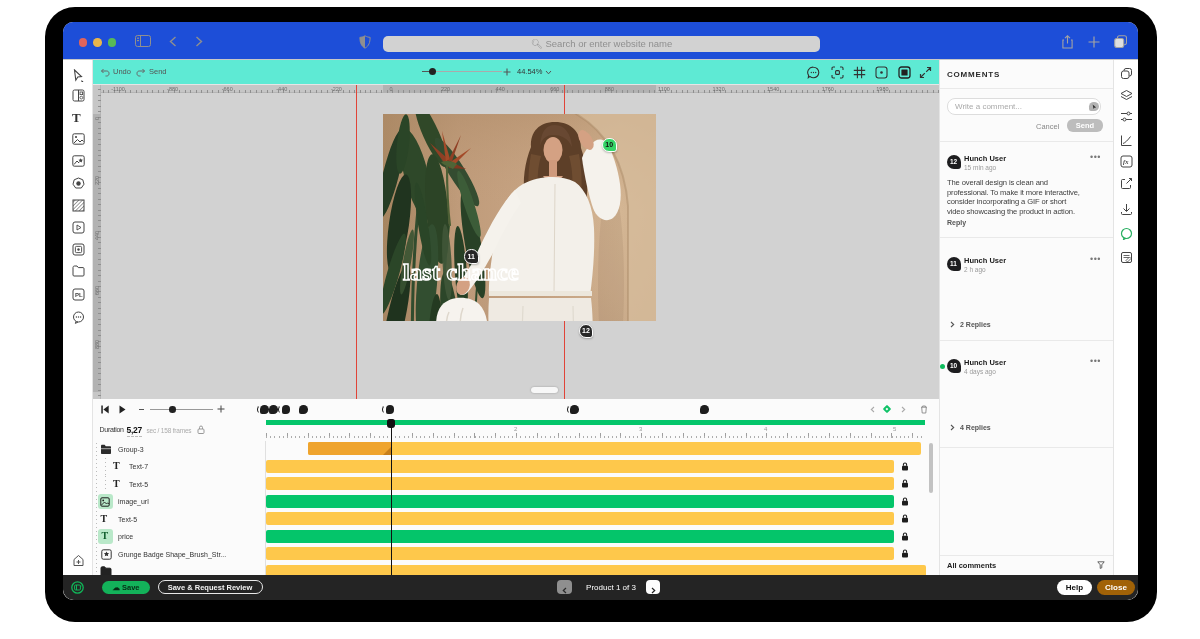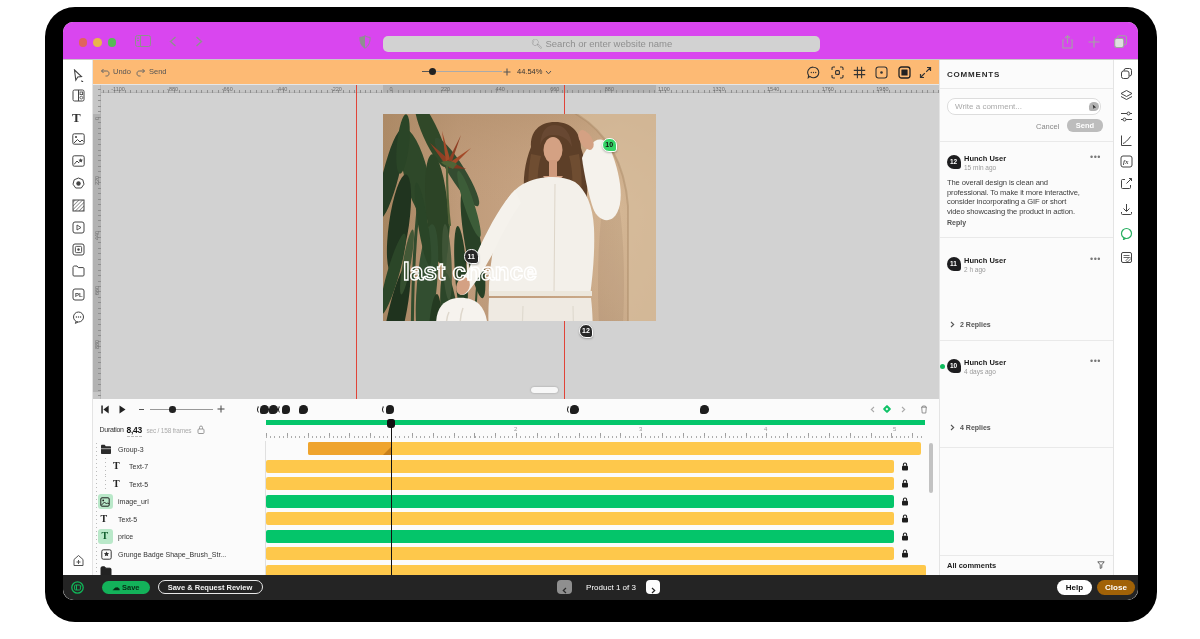--- a/index.html
+++ b/index.html
@@ -2,37 +2,37 @@
 <html><head>
 <meta charset="utf-8">
 <style>
   * { margin:0; padding:0; box-sizing:border-box; }
   html,body { width:1200px; height:639px; background:#fff; font-family:"Liberation Sans", sans-serif; overflow:hidden; }
   .abs { position:absolute; }
   #frame { position:absolute; left:45px; top:7px; width:1112px; height:615px; background:#000; border-radius:30px; }
   #win { position:absolute; left:63px; top:22px; width:1075px; height:578px; background:#fff; border-radius:10px; overflow:hidden; }
 
   
-  #titlebar { position:absolute; left:0; top:0; width:1075px; height:38px; background:#d946ef; border-bottom:1px solid #c8c8c8; }
+  #titlebar { position:absolute; left:0; top:0; width:1075px; height:38px; background:#1d4ed8; border-bottom:1px solid #c8c8c8; }
   .tl-dot { position:absolute; top:16.2px; width:8.6px; height:8.6px; border-radius:50%; }
   #searchfield { position:absolute; left:320px; top:13.5px; width:437px; height:16px; background:#d2d2d2; border-radius:5px; color:#8f8f8f; font-size:9.5px; text-align:center; line-height:16px; }
 
   
   #lefttools { position:absolute; left:0; top:38px; width:30px; height:515px; background:#fff; border-right:1px solid #e4e4e4; }
 
   
-  #apptoolbar { position:absolute; left:30px; top:38px; width:846px; height:25px; background:#fdba74; border-bottom:1px solid #e6e6e6; font-size:7.5px; color:#555; }
+  #apptoolbar { position:absolute; left:30px; top:38px; width:846px; height:25px; background:#5eead4; border-bottom:1px solid #e6e6e6; font-size:7.5px; color:#555; }
 
   
   #canvas { position:absolute; left:30px; top:63px; width:846px; height:314px; background:#d2d2d2; overflow:hidden; }
   #hruler { position:absolute; left:0; top:0; width:846px; height:8px; background:#c6c6c6; border-bottom:1px solid #b5b5b5; }
   #vruler { position:absolute; left:0; top:0; width:8px; height:314px; background:#c6c6c6; border-right:1px solid #b5b5b5; }
   .rlab { position:absolute; font-size:5.5px; color:#6d6d6d; top:0.5px; }
   .redline { position:absolute; top:0; width:1px; height:314px; background:#e04438; }
-  #artimg { position:absolute; left:290px; top:29px; width:273px; height:207px; overflow:hidden; }
+  #artimg { position:absolute; left:290px; top:29px; width:273px; height:207px; overflow:hidden;font-family:Liberation Serif, serif; }
   #hscroll { left:408px; top:307px; }
   .adtext { position:absolute; font-weight:bold; white-space:nowrap; line-height:1; }
   .pin { position:absolute; width:14.5px; height:14.5px; border:1.5px solid #fff; border-radius:50% 50% 3px 50%; font-size:7px; font-weight:bold; display:flex; align-items:center; justify-content:center; box-shadow:0 1px 2px rgba(0,0,0,.25); }
   #hscroll { position:absolute; left:438px; top:302px; width:27px; height:6px; background:#f7f7f7; border-radius:3px; box-shadow:0 0 2px rgba(0,0,0,.3); }
 
   
   #tlc { position:absolute; left:30px; top:377px; width:846px; height:20px; background:#fbfbfb; }
   #tldur { position:absolute; left:30px; top:397px; width:846px; height:22px; background:#fbfbfb; }
   #tltracks { position:absolute; left:30px; top:419px; width:846px; height:134px; background:#fbfbfb; }
   .trow-label { position:absolute; font-size:7px; color:#333; }
@@ -373,21 +373,21 @@
     <div class="abs" style="left:793.2px;top:9px;width:1.8px;height:1.8px;background:#fff;transform:rotate(45deg);"></div>
     <svg class="abs" style="left:808px;top:6.5px;" width="5" height="7" viewBox="0 0 5 7">
         <path d="M1 1 L3.7 3.5 L1 6" fill="none" stroke="#aaa" stroke-width="1.1"></path>
       </svg>
     <svg class="abs" style="left:827px;top:5.5px;" width="8" height="9" viewBox="0 0 8 9">
         <path d="M1 2.2 H7 M2.6 2.2 V1 H5.4 V2.2 M1.7 2.2 L2.2 8 H5.8 L6.3 2.2" fill="none" stroke="#888" stroke-width="0.9"></path>
       </svg>
   </div>
   <div id="tldur">
     <div class="abs" style="left:6.6px;top:7px;font-size:7px;letter-spacing:-0.3px;color:#333;">Duration</div>
-    <div class="abs" style="left:33.5px;top:5.5px;font-size:8.5px;font-weight:bold;letter-spacing:-0.3px;color:#111;border-bottom:1px dashed #bbb;padding-bottom:1.5px;">8,43</div>
+    <div class="abs" style="left:33.5px;top:5.5px;font-size:8.5px;font-weight:bold;letter-spacing:-0.3px;color:#111;border-bottom:1px dashed #bbb;padding-bottom:1.5px;">5,27</div>
     <div class="abs" style="left:53.5px;top:7.5px;font-size:6.5px;letter-spacing:-0.2px;color:#ababab;">sec / 158 frames</div>
     <svg class="abs" style="left:104px;top:6px;" width="8" height="9" viewBox="0 0 8 9">
         <rect x="1" y="4" width="6" height="4.5" rx="1" fill="none" stroke="#999"></rect>
         <path d="M2.5 4 V2.5 a1.5 1.5 0 0 1 3 0 V4" fill="none" stroke="#999"></path>
       </svg>
     <div class="abs" style="left:173px;top:0.5px;width:659px;height:5.5px;background:#04c56a;"></div>
     <div class="abs" style="left:173px;top:13.5px;width:659px;height:5.5px;background:repeating-linear-gradient(90deg,#9f9f9f 0 1px,transparent 1px 20.85px);"></div>
     <div class="abs" style="left:173px;top:16.5px;width:659px;height:2.5px;background:repeating-linear-gradient(90deg,#adadad 0 1px,transparent 1px 4.17px);"></div>
     <div class="abs" style="left:421px;top:6.5px;font-size:6px;color:#999;">2</div>
     <div class="abs" style="left:546px;top:6.5px;font-size:6px;color:#999;">3</div>

